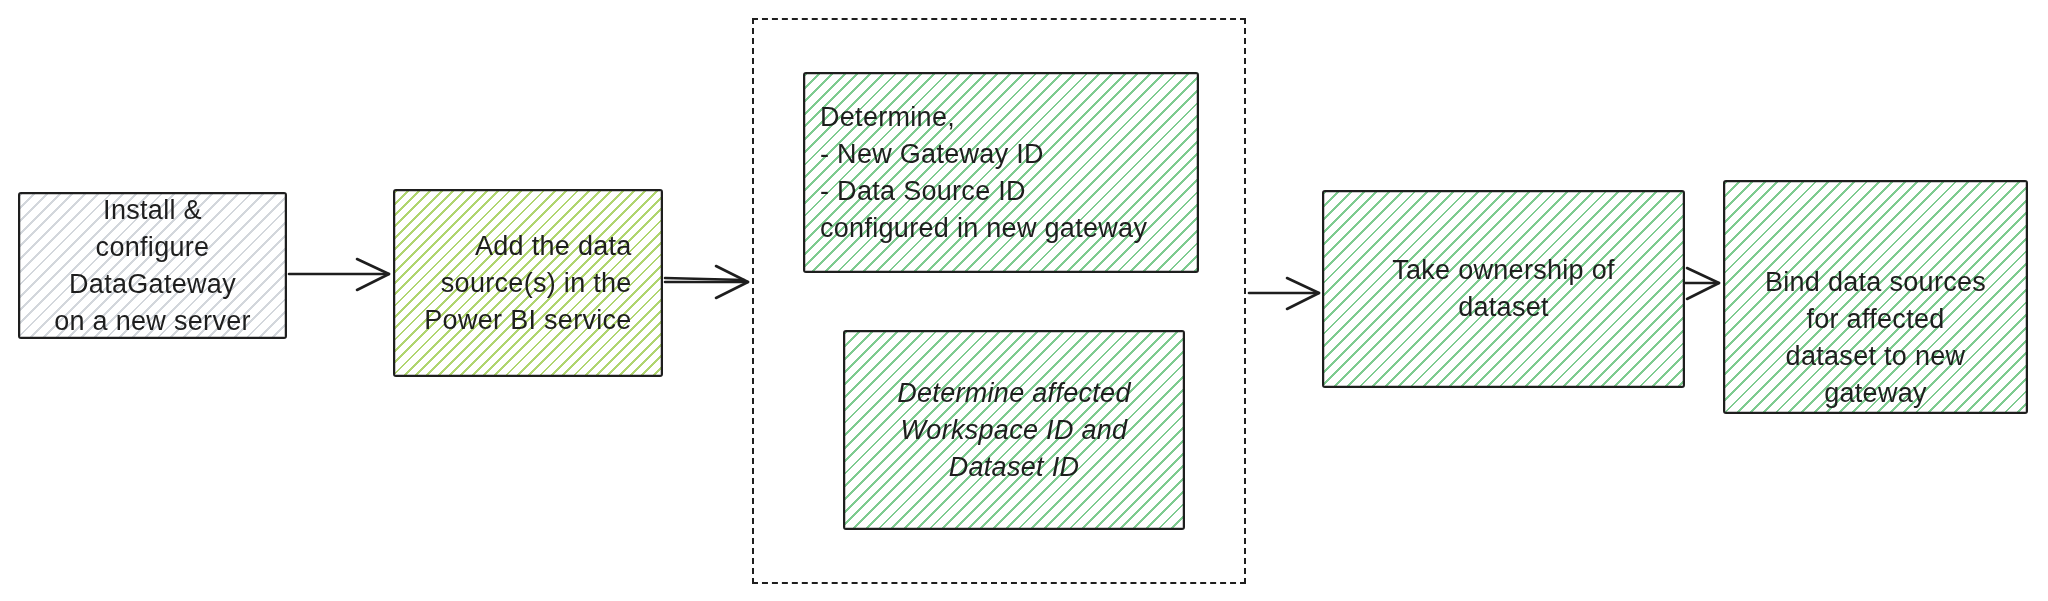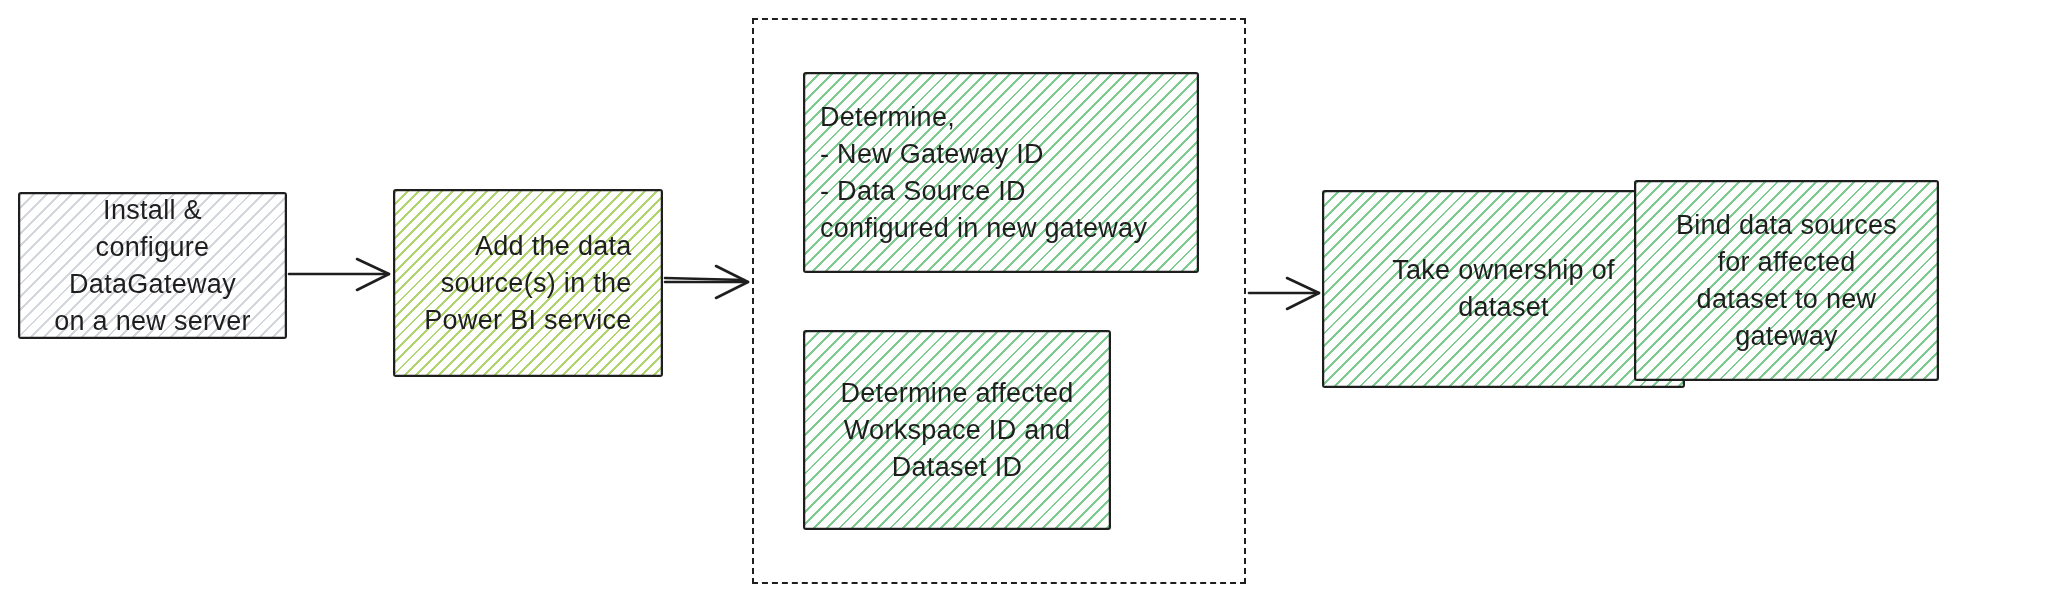--- a/index.html
+++ b/index.html
@@ -54,23 +54,23 @@
   .group-determine {
     position: absolute;
     left: 752px; top: 18px; width: 494px; height: 566px;
     box-sizing: border-box;
     border: 2.5px dashed #1e1e1e;
     background: transparent;
   }
   .node-determine-ids  { left: 803px;  top: 72px;  width: 396px; height: 201px;
                          justify-content: flex-start; text-align: left;
                          padding-left: 15px; padding-right: 6px; }
-  .node-determine-ws   { left: 803px;  top: 330px; width: 308px; height: 200px; }
+  .node-determine-ws   { left: 843px;  top: 330px; width: 342px; height: 200px; font-style: italic; }
   .node-take-ownership { left: 1322px; top: 190px; width: 363px; height: 198px; }
-  .node-bind           { left: 1634px; top: 180px; width: 305px; height: 201px; }
+  .node-bind           { left: 1723px; top: 180px; width: 305px; height: 234px; align-items: flex-end; }
   .arrows {
     position: absolute;
     left: 0; top: 0;
     pointer-events: none;
   }
 </style>
 </head>
 <body>
 
 <div class="canvas">

